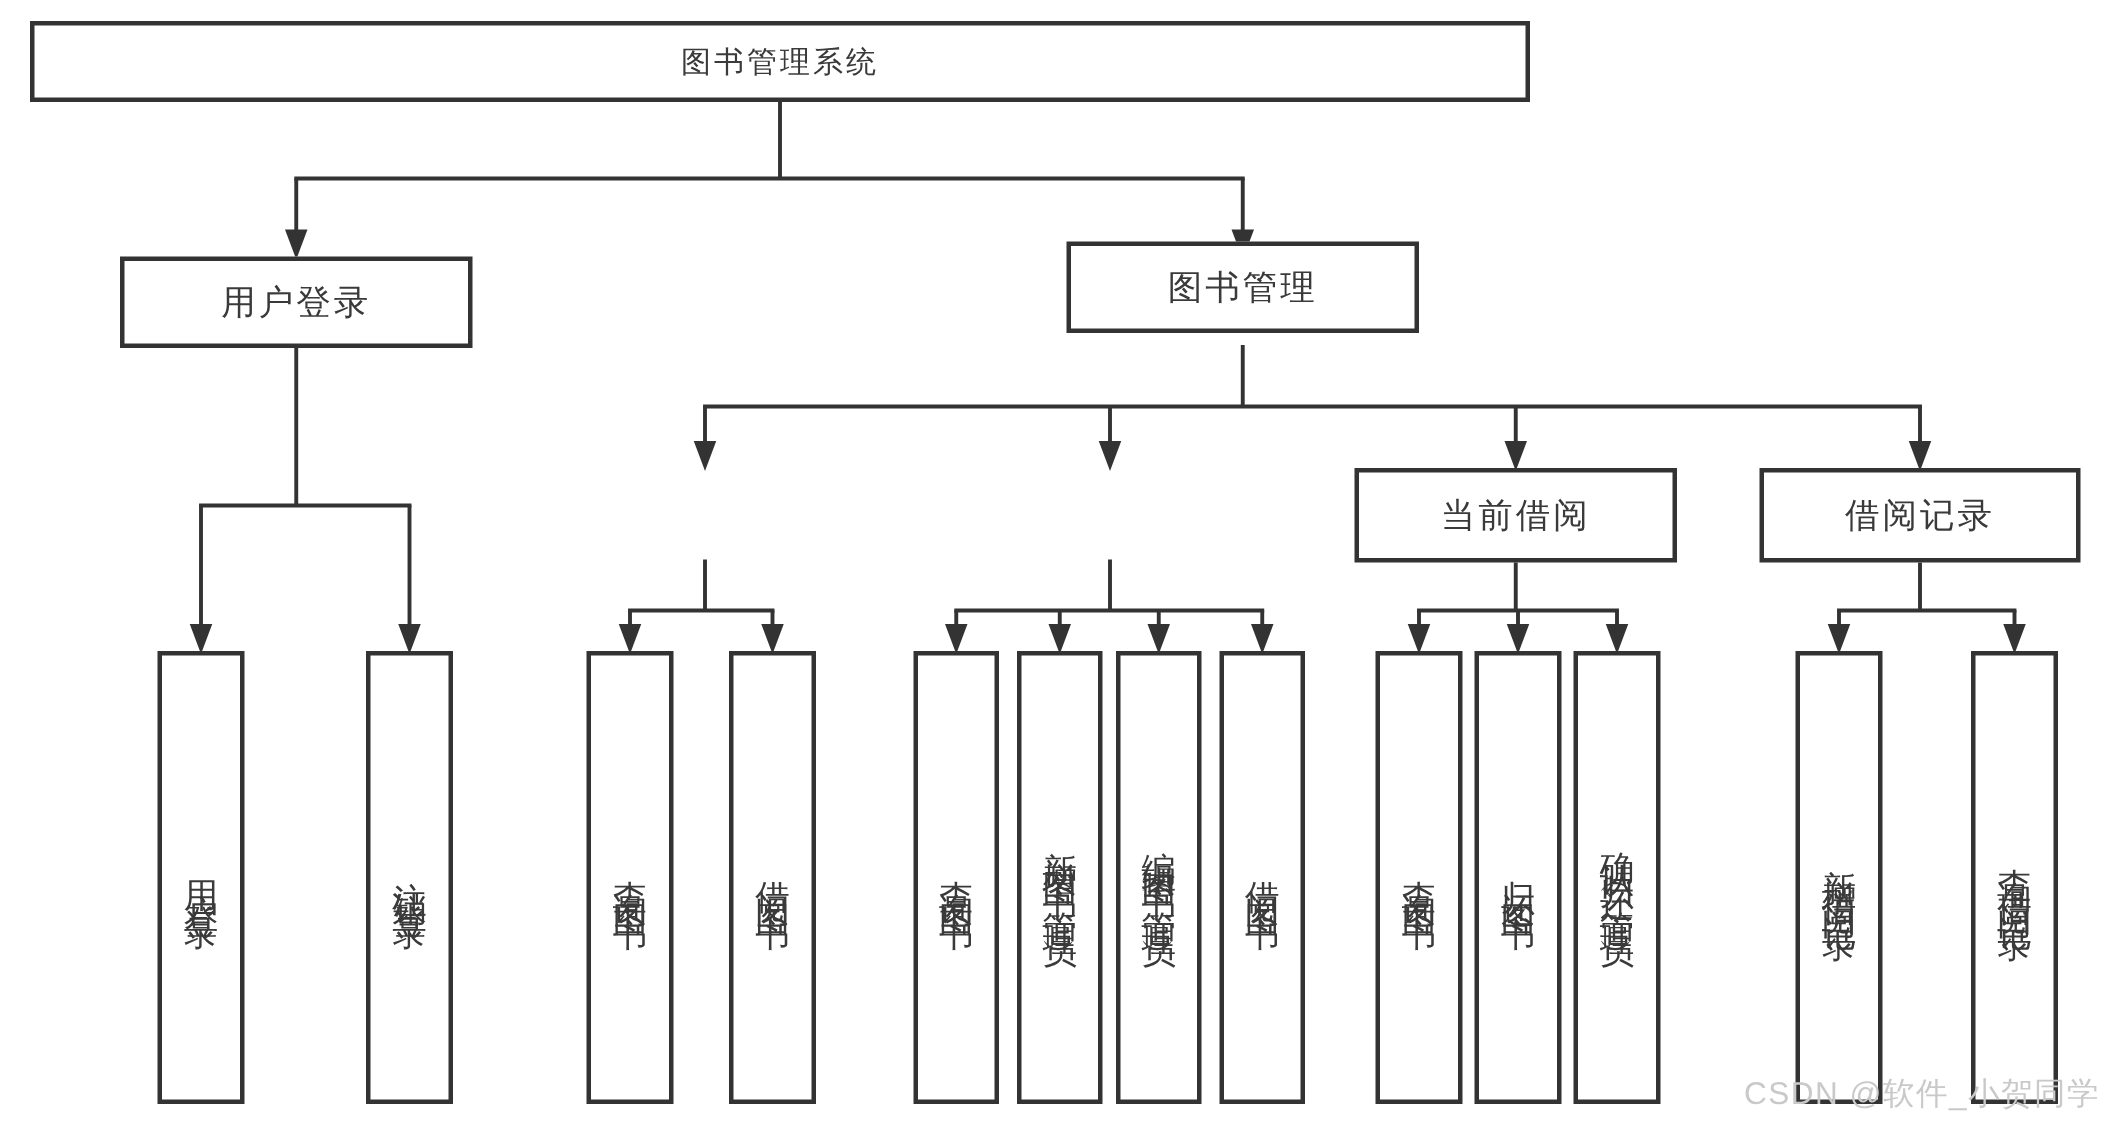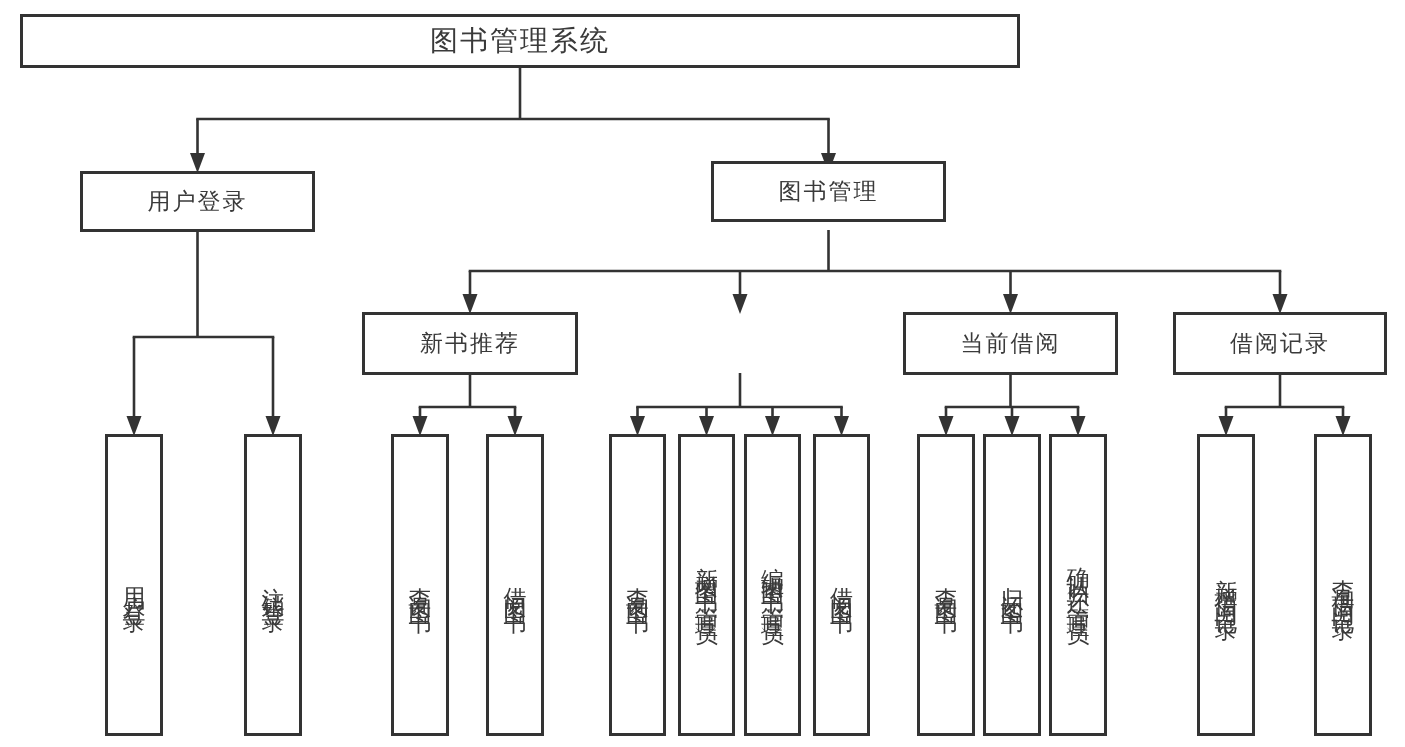--- a/index.html
+++ b/index.html
@@ -32,21 +32,21 @@
     align-items: center;
     justify-content: center;
     color: var(--text, #3a3a3a);
   }
   .node.h span {
     font-size: 23px;
     letter-spacing: 2px;
     white-space: nowrap;
   }
   .node.title span {
-    font-size: 28px;
+    font-size: 20px;
   }
   .node.v span {
     writing-mode: vertical-rl;
     font-size: 23px;
     letter-spacing: 8px;
     line-height: 1;
   }
   .watermark {
     position: absolute;
     right: 5px;
@@ -122,23 +122,20 @@
     <span>图书管理系统</span>
   </div>
 
   <div class="node h" style="left:80px;top:171px;width:235px;height:61px">
     <span>用户登录</span>
   </div>
   <div class="node h" style="left:711px;top:161px;width:235px;height:61px">
     <span>图书管理</span>
   </div>
 
-  <div class="node h" style="left:362px;top:312px;width:216px;height:63px">
-    <span>新书推荐</span>
-  </div>
   <div class="node h" style="left:903px;top:312px;width:215px;height:63px">
     <span>当前借阅</span>
   </div>
   <div class="node h" style="left:1173px;top:312px;width:214px;height:63px">
     <span>借阅记录</span>
   </div>
 
   <div class="node v" style="left:105px;top:434px;width:58px;height:302px">
     <span>用户登录</span>
   </div>
@@ -176,13 +173,14 @@
     <span>确认归还（管理员）</span>
   </div>
 
   <div class="node v" style="left:1197px;top:434px;width:58px;height:302px">
     <span>新增借阅记录</span>
   </div>
   <div class="node v" style="left:1314px;top:434px;width:58px;height:302px">
     <span>查询借阅记录</span>
   </div>
 
+  <div class="watermark">CSDN @软件_小贺同学</div>
 </div>
 
 </body></html>

